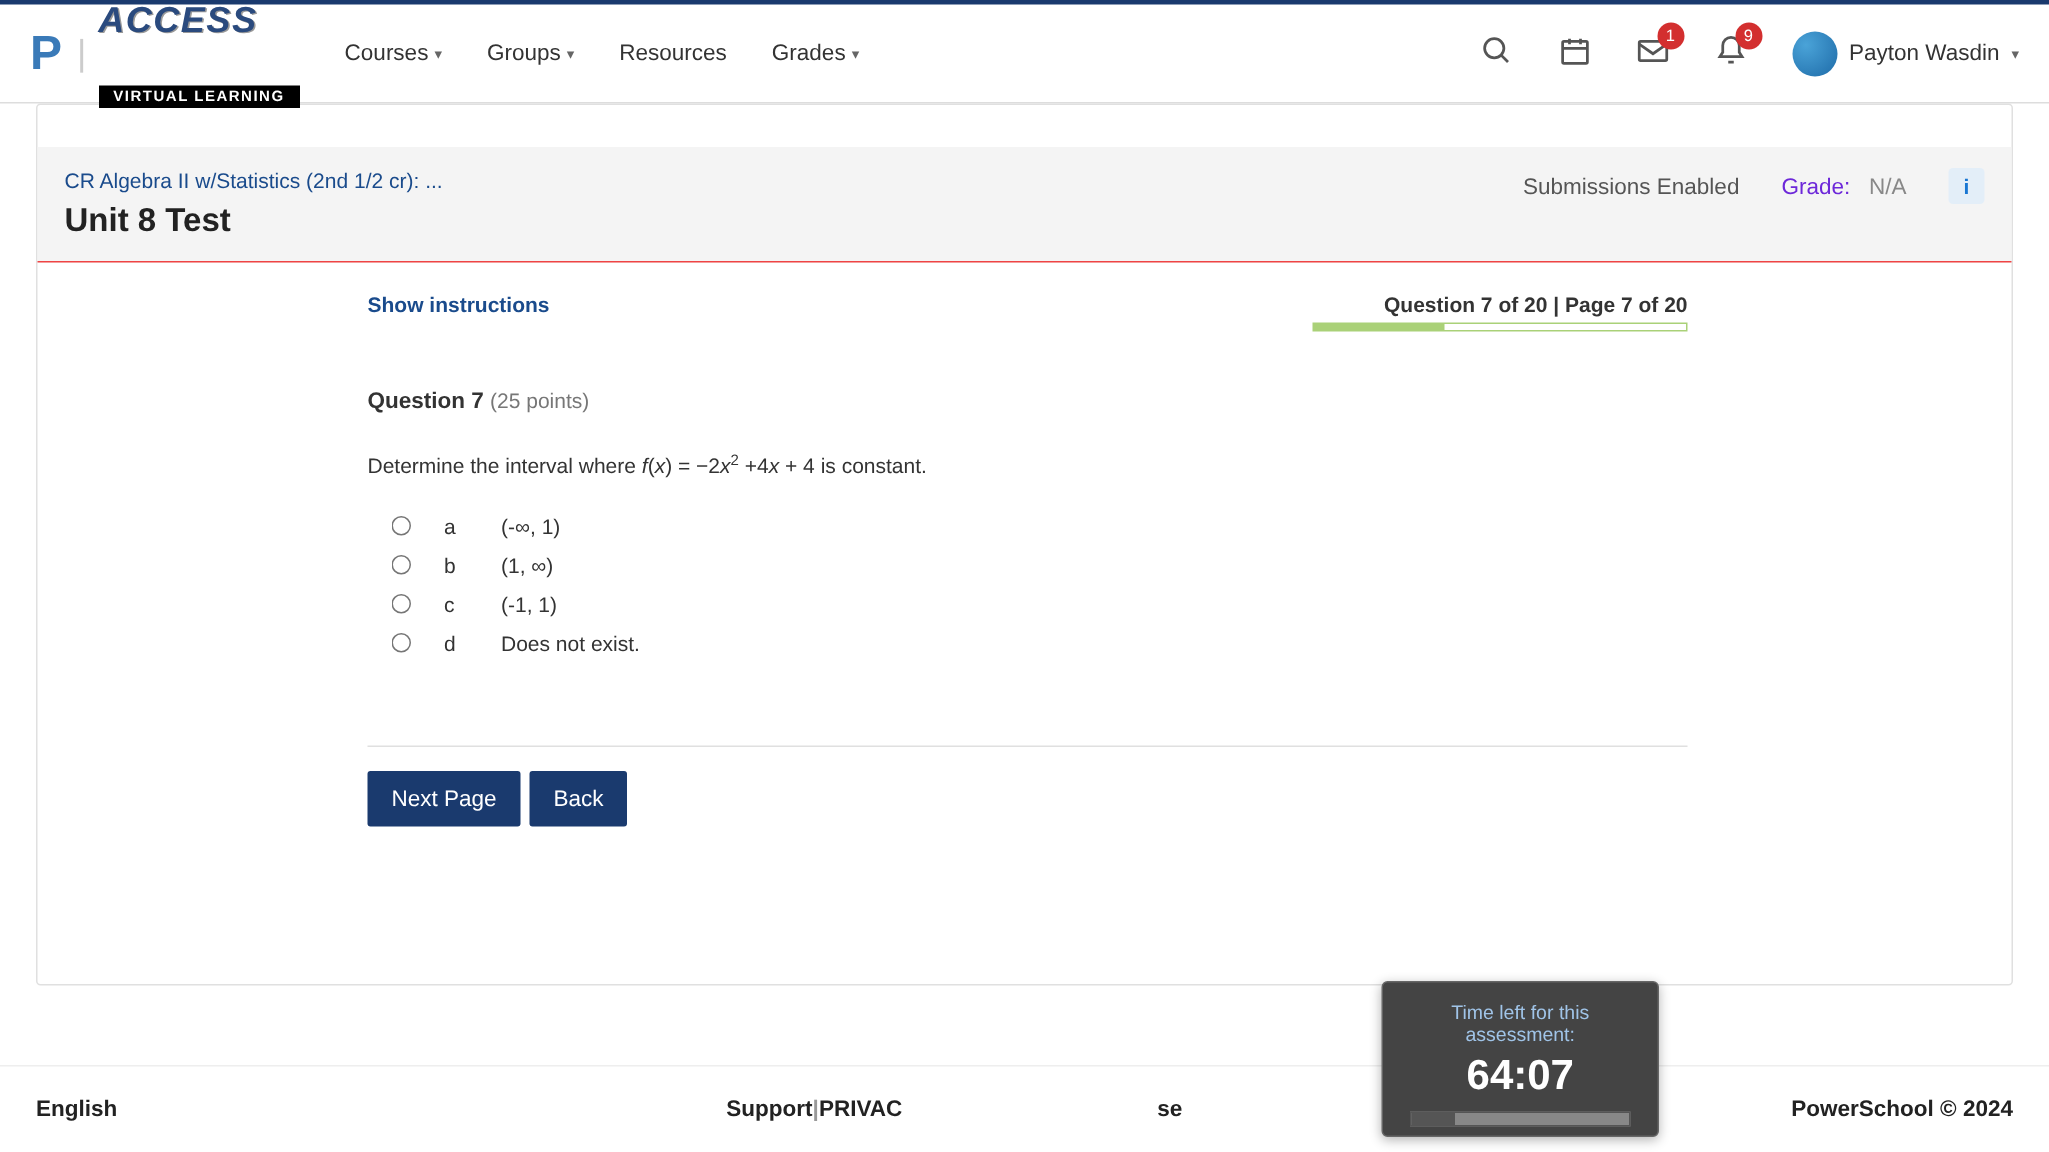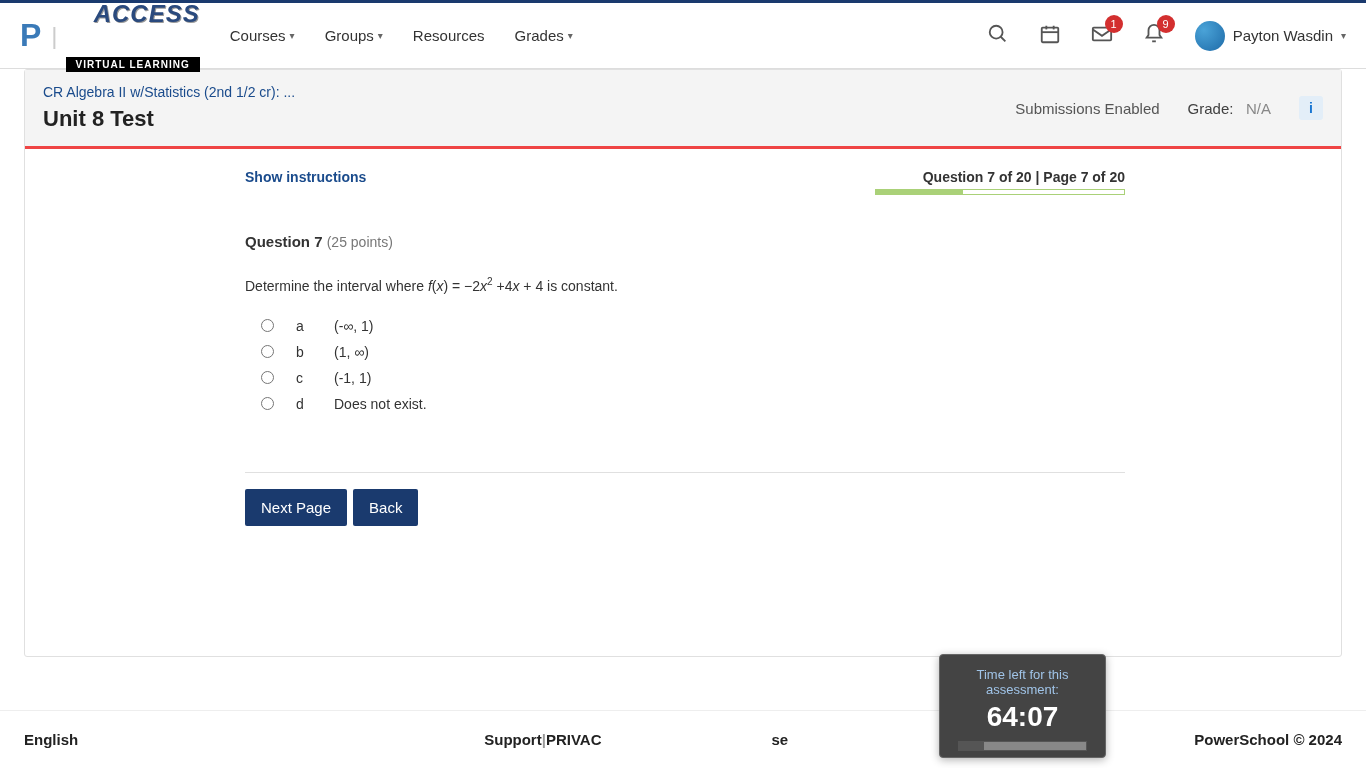--- a/index.html
+++ b/index.html
@@ -1,40 +1,40 @@
 <!DOCTYPE html>
 <html><head>
 <meta charset="utf-8">
 <style>
 * { box-sizing: border-box; margin: 0; padding: 0; }
 body { font-family: Arial, Helvetica, sans-serif; font-size: 14px; color: #333; background: #fff; width: 1366px; height: 768px; overflow: hidden; position: relative; }
 .top-stripe { height: 3px; background: #1a3a6e; width: 100%; }
 .header { height: 66px; display: flex; align-items: center; padding: 0 20px; border-bottom: 1px solid #ddd; }
 .logo-p { font-size: 32px; font-weight: bold; color: #3a7ab8; letter-spacing: -6px; margin-right: 8px; }
 .divider { color: #ccc; margin: 0 8px; font-size: 24px; }
-.access-logo { display: flex; flex-direction: column; align-items: flex-end; margin-right: 30px; gap: 29px; }
+.access-logo { display: flex; flex-direction: column; align-items: flex-start; margin-right: 30px; gap: 29px; }
 .access-top { font-size: 24px; font-weight: 900; font-style: italic; color: #2a4a7e; letter-spacing: 1px; text-shadow: 1px 1px 0 #999; }
 .access-bottom { font-size: 10px; font-weight: bold; color: #fff; background: #000; padding: 2px 10px; letter-spacing: 1px; }
 .nav { display: flex; gap: 30px; }
 .nav-item { color: #333; font-size: 15px; cursor: pointer; display: flex; align-items: center; gap: 4px; }
 .chevron-sm { font-size: 10px; color: #666; }
 .spacer { flex: 1; }
 .icons { display: flex; align-items: center; gap: 30px; }
 .icon-btn { position: relative; cursor: pointer; color: #555; }
 .icon-svg { width: 22px; height: 22px; }
 .badge { position: absolute; top: -8px; right: -10px; background: #d32f2f; color: #fff; border-radius: 50%; font-size: 11px; width: 18px; height: 18px; display: flex; align-items: center; justify-content: center; }
 .avatar { width: 30px; height: 30px; border-radius: 50%; background: radial-gradient(circle at 30% 30%, #4aa3d8, #1e6ba8); }
 .user { display: flex; align-items: center; gap: 8px; cursor: pointer; font-size: 15px; }
 .content-wrap { padding: 0 24px; }
 .card { background: #fff; border: 1px solid #e0e0e0; border-radius: 3px; min-height: 588px; }
-.card-header { background: #f4f4f4; border-bottom: 3px solid #ef4444; padding: 14px 18px; display: flex; align-items: center; justify-content: space-between; }
+.card-header { background: #f4f4f4; border-bottom: 1px solid #ef4444; padding: 14px 18px; display: flex; align-items: flex-start; justify-content: space-between; margin-top: 28px; }
 .breadcrumb { color: #1a4b8c; font-size: 14px; margin-bottom: 6px; cursor: pointer; }
 .page-title { font-size: 22px; font-weight: 600; color: #222; }
 .header-right { display: flex; align-items: center; gap: 28px; font-size: 15px; color: #555; }
-.grade-lbl { color: #404040; }
+.grade-lbl { color: #6d28d9; }
 .grade-val { color: #888; }
 .info-icon { width: 24px; height: 24px; background: #e3eef8; border-radius: 3px; display: flex; align-items: center; justify-content: center; color: #1976d2; font-weight: bold; font-size: 14px; }
 .inner { padding: 20px 0 20px 0; max-width: 880px; margin-left: 220px; }
 .inst-row { display: flex; justify-content: space-between; align-items: flex-start; }
 .show-inst { color: #1a4b8c; font-weight: 600; cursor: pointer; }
 .prog-col { text-align: right; }
 .prog-text { font-weight: 600; font-size: 14px; margin-bottom: 4px; }
 .prog-bar { width: 250px; height: 6px; border: 1px solid #aad178; background: #fff; display: flex; }
 .prog-fill { width: 35%; background: #aad178; height: 100%; }
 .q-block { margin-top: 38px; }
@@ -47,21 +47,21 @@
 .opts { margin-top: 24px; margin-left: 16px; }
 .opt-row { display: flex; align-items: center; gap: 22px; margin-bottom: 10px; font-size: 14px; }
 .opt-row input { margin-right: 0; }
 .opt-letter { width: 16px; }
 .opt-text { }
 .btn-row { margin-top: 60px; padding-top: 16px; border-top: 1px solid #e0e0e0; display: flex; gap: 6px; }
 .btn { background: #1a3a6e; color: #fff; border: none; padding: 10px 16px; font-size: 15px; font-weight: 500; cursor: pointer; border-radius: 2px; }
 .footer { position: absolute; bottom: 0; left: 0; right: 0; padding: 20px 24px; display: flex; justify-content: space-between; align-items: center; font-size: 15px; font-weight: 600; color: #222; border-top: 1px solid #eee; background: #fff; }
 .footer-links { display: flex; align-items: center; }
 .footer-sep { color: #999; }
-.timer { position: absolute; bottom: 10px; right: 260px; background: #444; color: #fff; border: 1px solid #666; border-radius: 4px; padding: 12px 18px 6px; text-align: center; box-shadow: 0 2px 8px rgba(0,0,0,0.3); width: 167px; }
+.timer { position: absolute; bottom: 10px; right: 260px; background: #444; color: #fff; border: 1px solid #666; border-radius: 4px; padding: 12px 18px 6px; text-align: center; box-shadow: 0 2px 8px rgba(0,0,0,0.3); width: 185px; }
 .timer-lbl { color: #a0c4e8; font-size: 13px; margin-bottom: 4px; }
 .timer-val { font-size: 28px; font-weight: 600; }
 .timer-bar { height: 10px; background: #888; border: 1px solid #555; margin-top: 8px; width: 100%; position: relative; }
 .timer-bar-fill { height: 100%; width: 20%; background: #555; }
 </style>
 </head>
 <body>
 
 <div class="top-stripe"></div>
 

